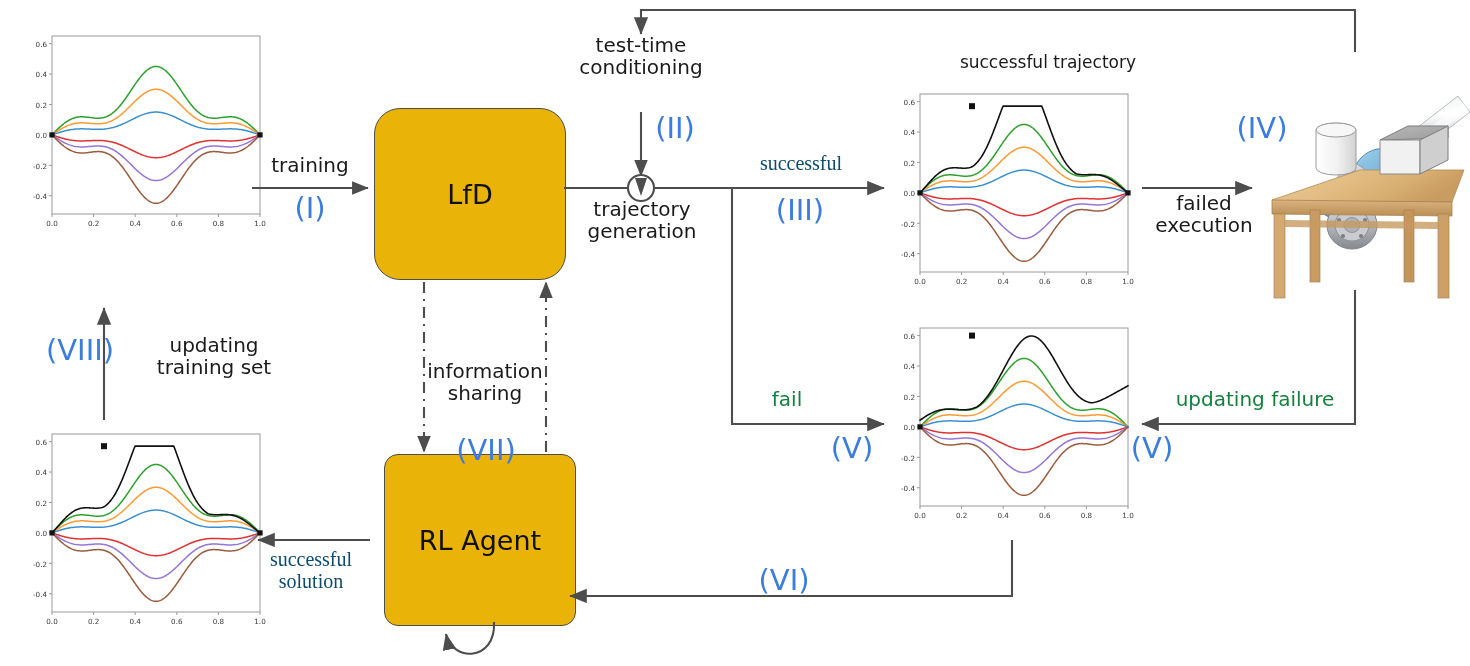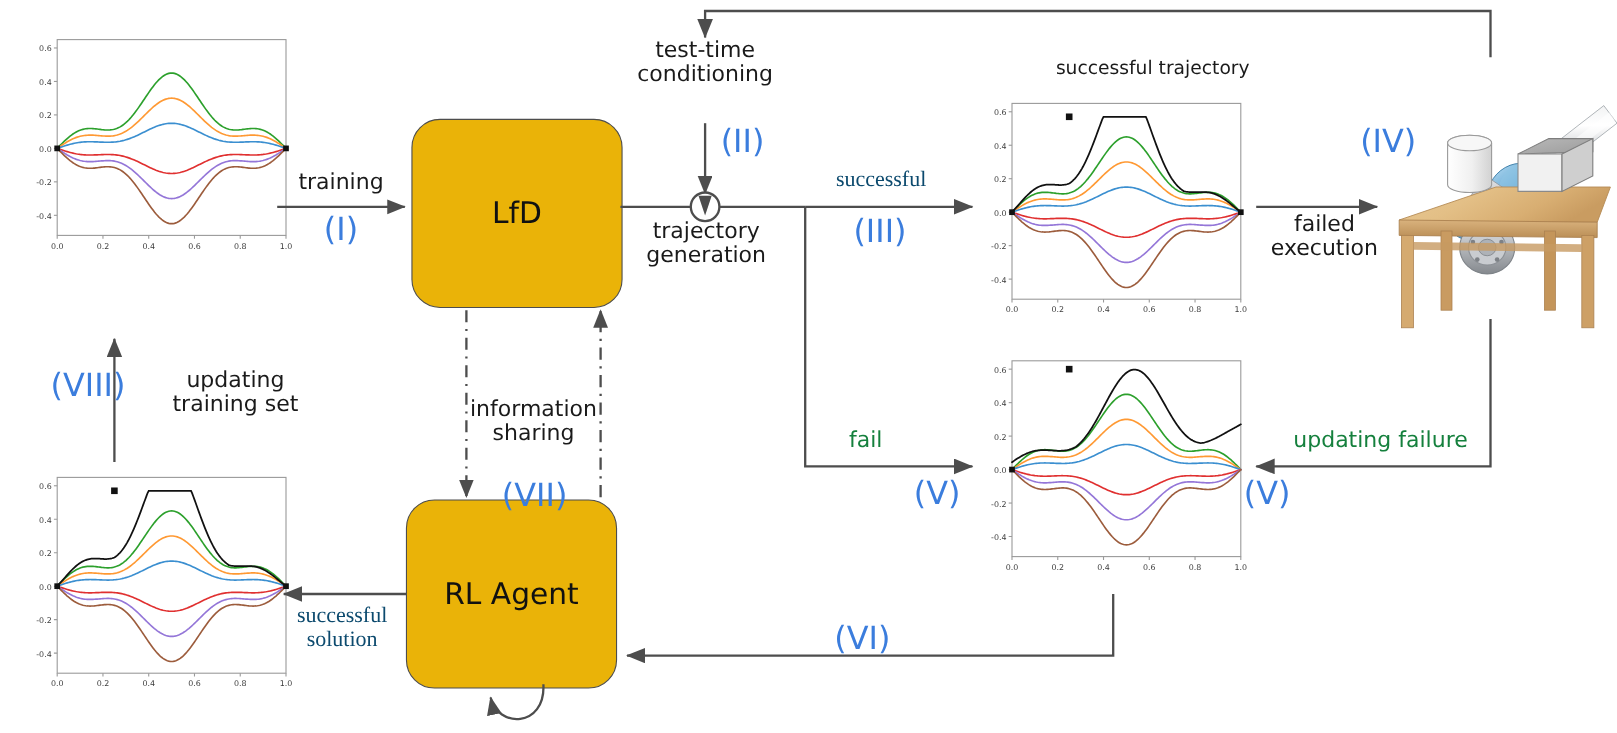--- a/index.html
+++ b/index.html
@@ -184,21 +184,21 @@
         <rect x="83" y="19.170940170940185" width="6" height="6" fill="#111"></rect>
         <rect x="31.4" y="106.2888888888889" width="5.2" height="5.2" fill="#111"></rect>
         <rect x="239.4" y="106.2888888888889" width="5.2" height="5.2" fill="#111"></rect>
       </svg>
     </div>
 </div>
 
 <div class="abs box" style="left:374px;top:108px;width:190px;height:170px;">
   <span>LfD</span>
 </div>
-<div class="abs box" style="left:369px;top:454px;width:190px;height:170px;">
+<div class="abs box" style="left:384px;top:454px;width:190px;height:170px;border-radius:14px;">
   <span>RL Agent</span>
 </div>
 
 <svg class="abs" style="left:0;top:0;" width="1470" height="666">
   <defs>
     <marker id="ah" markerWidth="9" markerHeight="9" refX="7.6" refY="3.2" orient="auto" markerUnits="strokeWidth">
       <path d="M0,0 L8,3.2 L0,6.4 z" fill="#4d4d4d"></path>
     </marker>
     <marker id="ahs" markerWidth="10" markerHeight="10" refX="8" refY="3.4" orient="auto" markerUnits="strokeWidth">
       <path d="M0,0 L8.4,3.4 L0,6.8 z" fill="#4d4d4d"></path>

